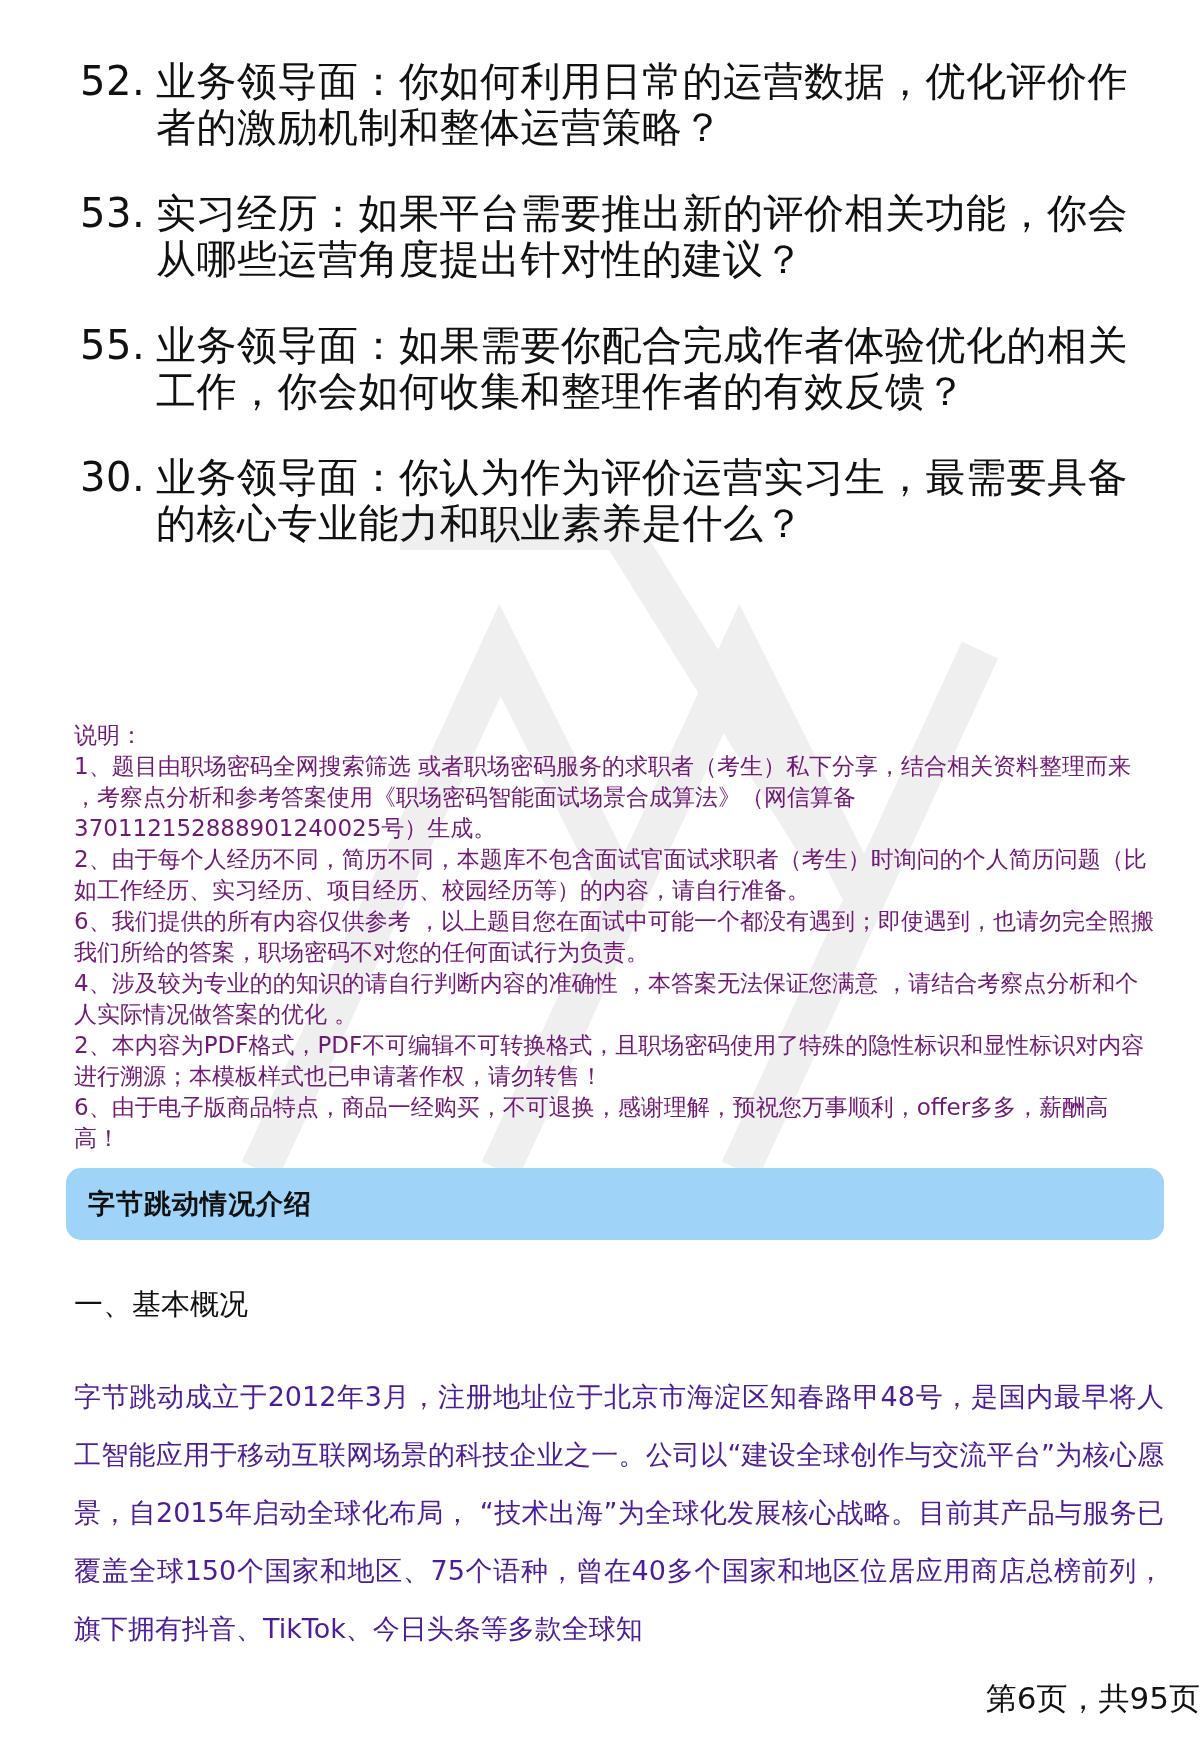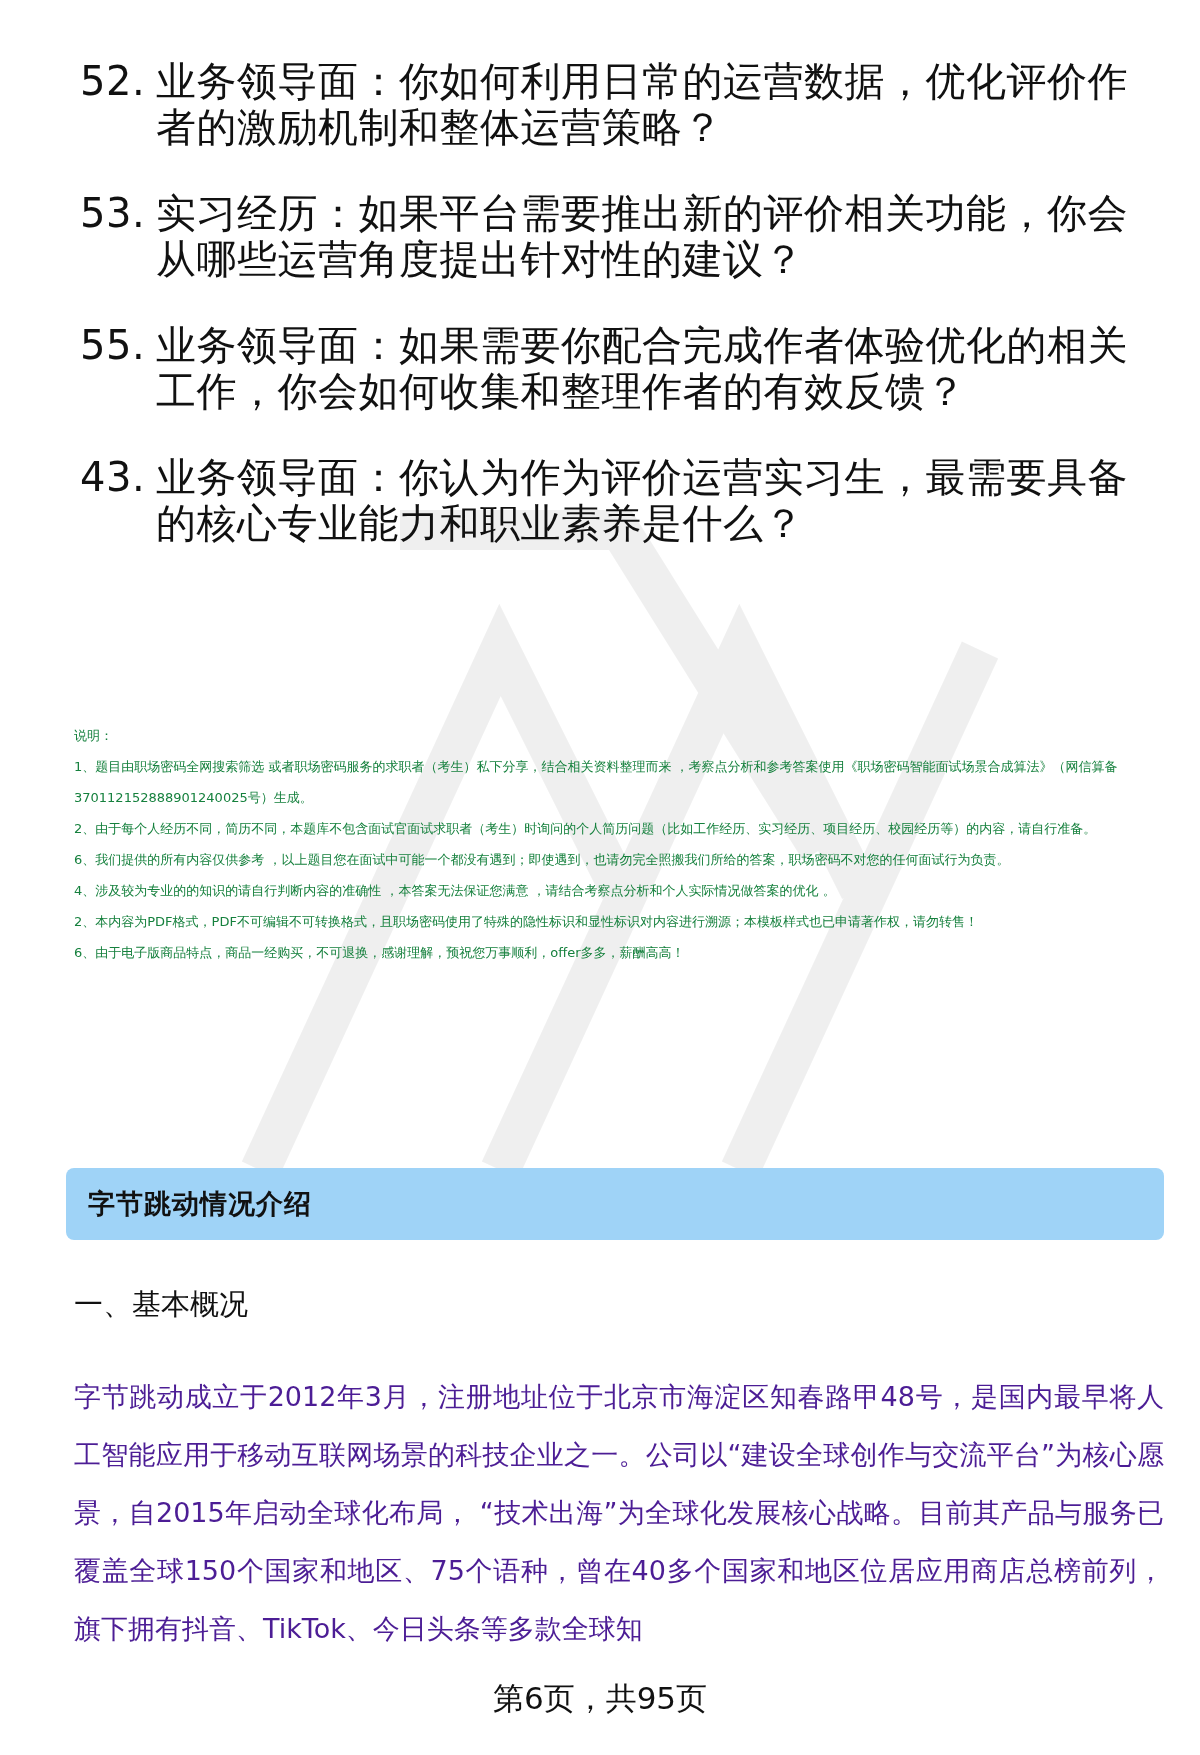--- a/index.html
+++ b/index.html
@@ -7,32 +7,32 @@
     width: 1200px; height: 1755px; position: relative; overflow: hidden;
     font-family: "DejaVu Sans", "Liberation Sans", sans-serif; color: #111;
   }
   .watermark {
     position: absolute; left: 200px; top: 470px; width: 900px; height: 760px;
     pointer-events: none; opacity: 0.06;
   }
   .questions { position: absolute; left: 52px; top: 58px; width: 1100px; }
   .q { position: relative; padding-left: 76px; font-size: 40px; line-height: 46px; margin-bottom: 40px; letter-spacing: 0.5px; margin-left: 28px; }
   .q .num { position: absolute; left: 0; top: 0; }
-  .notes { position: absolute; left: 74px; top: 720px; width: 1080px; font-size: 13px; line-height: 31px; color: #15803d; }
+  .notes { position: absolute; left: 74px; top: 720px; width: 1080px; font-size: 23px; line-height: 31px; color: #701a75; }
   .notes p { margin: 0; }
   .banner {
     position: absolute; left: 66px; top: 1168px; width: 1098px; height: 72px;
-    background: #9fd3f7; border-radius: 8px; box-sizing: border-box; padding-left: 22px;
+    background: #9fd3f7; border-radius: 15px; box-sizing: border-box; padding-left: 22px;
     display: flex; align-items: center;
   }
   .banner span { font-size: 27px; font-weight: bold; color: #111; letter-spacing: 1px; }
   .sub-heading { position: absolute; left: 74px; top: 1285px; font-size: 29px; color: #111; }
   .body-text { position: absolute; left: 74px; top: 1368px; width: 1090px; font-size: 27px; line-height: 58px; color: #4c1d95; text-align: justify; }
   .body-text p { margin: 0; }
-  .footer { position: absolute; left: 0; width: 1200px; top: 1678px; text-align: center; font-size: 31px; color: #111; }
+  .footer { position: absolute; left: 0; width: 1200px; top: 1678px; text-align: right; font-size: 31px; color: #111; }
 </style>
 </head>
 <body>
 
 <svg class="watermark" viewBox="0 0 900 760">
   <g fill="none" stroke="#000" stroke-width="40">
     <path d="M60 700 L300 180 L420 420"></path>
     <path d="M300 700 L540 180 L660 420"></path>
     <path d="M540 700 L780 180"></path>
     <path d="M200 60 L420 60 L620 380"></path>
@@ -46,21 +46,21 @@
   </div>
   <div class="q">
     <span class="num">53.</span>
     <span>实习经历：如果平台需要推出新的评价相关功能，你会从哪些运营角度提出针对性的建议？</span>
   </div>
   <div class="q">
     <span class="num">55.</span>
     <span>业务领导面：如果需要你配合完成作者体验优化的相关工作，你会如何收集和整理作者的有效反馈？</span>
   </div>
   <div class="q">
-    <span class="num">43.</span>
+    <span class="num">30.</span>
     <span>业务领导面：你认为作为评价运营实习生，最需要具备的核心专业能力和职业素养是什么？</span>
   </div>
 </div>
 
 <div class="notes">
   <p>说明：</p>
   <p>1、题目由职场密码全网搜索筛选 或者职场密码服务的求职者（考生）私下分享，结合相关资料整理而来 ，考察点分析和参考答案使用《职场密码智能面试场景合成算法》（网信算备370112152888901240025号）生成。</p>
   <p>2、由于每个人经历不同，简历不同，本题库不包含面试官面试求职者（考生）时询问的个人简历问题（比如工作经历、实习经历、项目经历、校园经历等）的内容，请自行准备。</p>
   <p>6、我们提供的所有内容仅供参考 ，以上题目您在面试中可能一个都没有遇到；即使遇到，也请勿完全照搬我们所给的答案，职场密码不对您的任何面试行为负责。</p>
   <p>4、涉及较为专业的的知识的请自行判断内容的准确性 ，本答案无法保证您满意 ，请结合考察点分析和个人实际情况做答案的优化 。</p>

